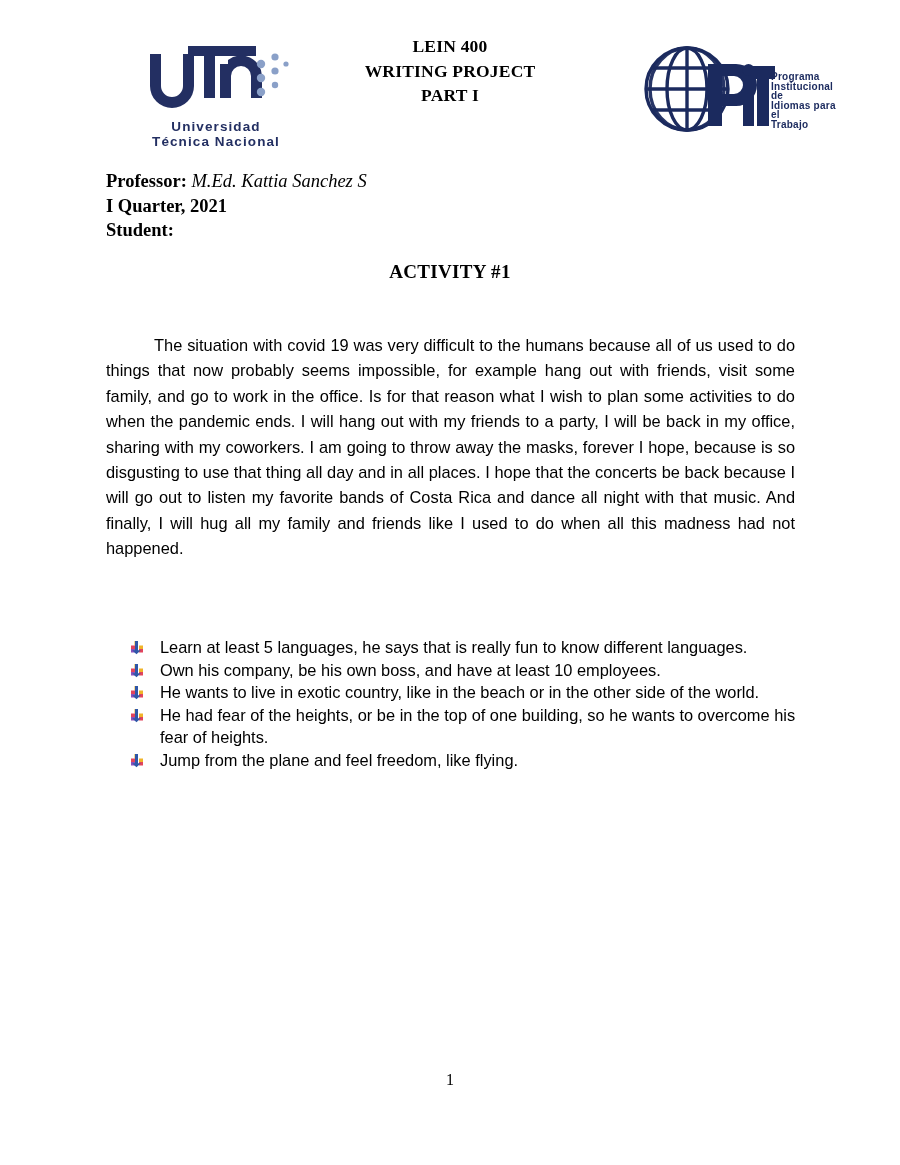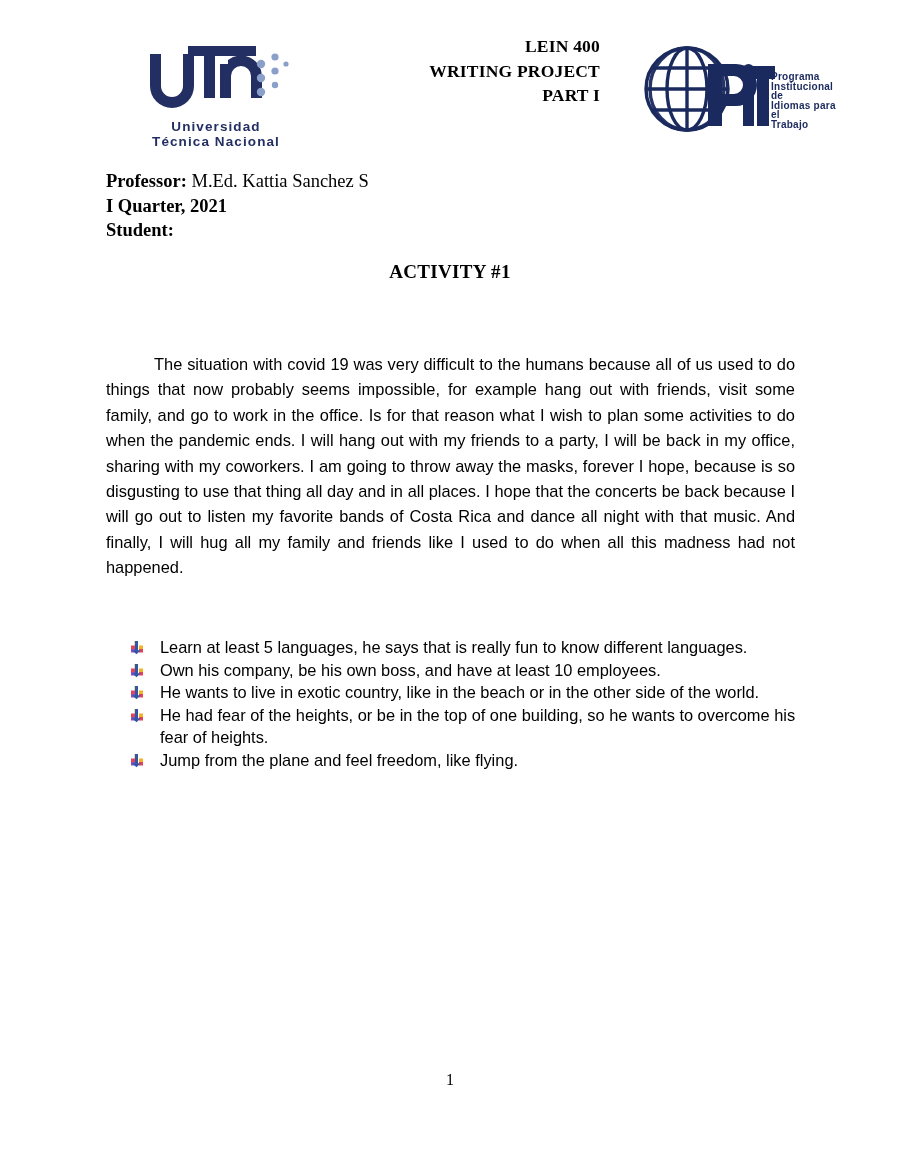--- a/index.html
+++ b/index.html
@@ -57,21 +57,21 @@
     letter-spacing: 1.1px;
     line-height: 15px;
   }
 
   
   .doc-title {
     position: absolute;
     left: 300px;
     top: 0px;
     width: 300px;
-    text-align: right;
+    text-align: center;
     font-family: "Liberation Serif", serif;
     font-weight: bold;
     font-size: 17.5px;
     line-height: 24.5px;
     letter-spacing: 0.2px;
   }
 
   
   .pit-logo {
     position: absolute;
@@ -105,41 +105,41 @@
   .meta {
     position: absolute;
     left: 106px;
     top: 169px;
     font-family: "Liberation Serif", serif;
     font-size: 18.5px;
     line-height: 24.5px;
   }
   .meta .row { white-space: nowrap; }
   .meta .lbl { font-weight: bold; }
-  .meta .val { font-weight: normal; }
+  .meta .val { font-weight: normal; font-style: italic; }
 
   
   .activity-heading {
     position: absolute;
     left: 106px;
     width: 688px;
     text-align: center;
     font-family: "Liberation Serif", serif;
     font-weight: bold;
     font-size: 19px;
     letter-spacing: 0.3px;
   }
   #activity1-heading { top: 261px; }
   #activity2-heading { top: 591px; }
 
   
   .body-par {
     position: absolute;
     left: 106px;
-    top: 352px;
+    top: 333px;
     width: 689px;
     font-family: "Liberation Sans", sans-serif;
     font-size: 16.4px;
     line-height: 25.4px;
     text-align: justify;
     text-indent: 48px;
     word-spacing: 0.1px;
   }
 
   

